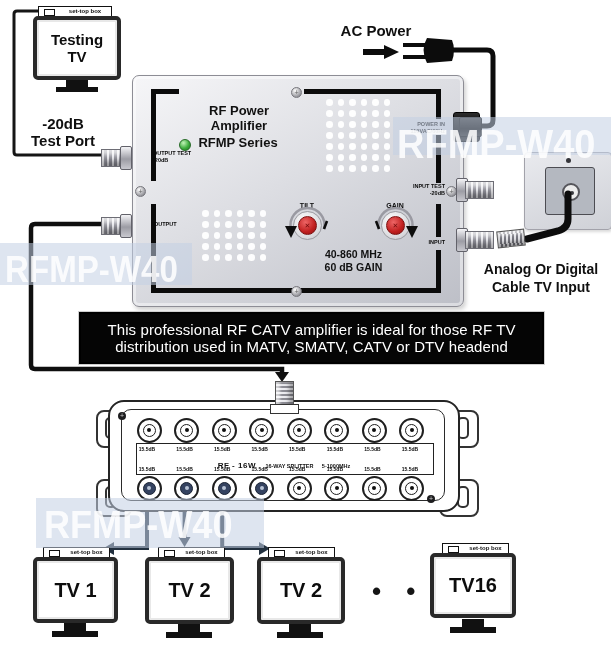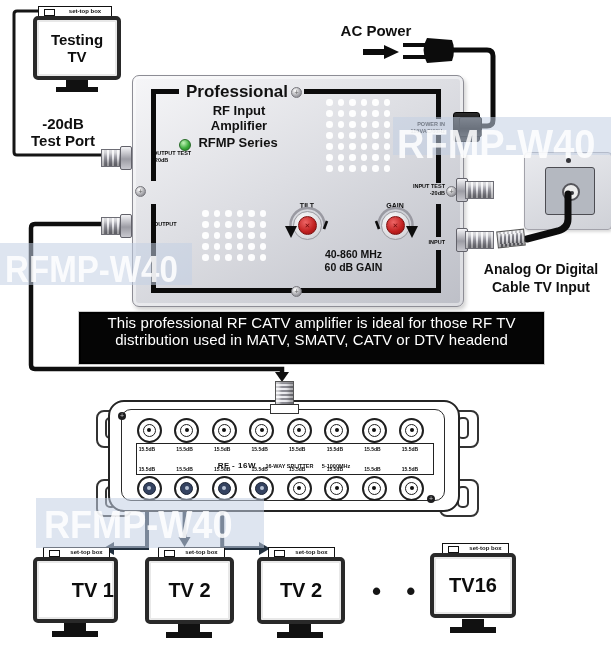--- a/index.html
+++ b/index.html
@@ -59,21 +59,21 @@
      border:1.5px solid #4c4c52;border-radius:3px;}
   #wallplate .wport{position:absolute;left:37px;top:30px;width:14px;height:14px;border-radius:50%;
      background:#ececec;border:2px solid #55555b;}
   #wallplate .wdot{position:absolute;left:44.5px;top:37.5px;width:4px;height:4px;border-radius:50%;background:#3a3a3f;}
   .coax-plug{position:absolute;left:497px;top:230px;width:26px;height:15px;border:1px solid #555;
      background:repeating-linear-gradient(90deg,#e6e6ea 0 2px,#77777f 2px 4px);
      box-shadow:inset 0 4px 3px rgba(255,255,255,.6),inset 0 -4px 4px rgba(0,0,0,.35);transform:rotate(-6deg);}
 
   
   #banner{left:79px;top:312px;width:461px;height:48px;background:#050505;border:2px solid #000;
-     box-shadow:0 0 0 1px #cfcfcf;display:flex;flex-direction:column;justify-content:flex-start;}
+     box-shadow:0 0 0 1px #cfcfcf;display:flex;flex-direction:column;justify-content:center;}
   #banner div{color:#fff;font-size:15px;line-height:17px;text-align:center;font-weight:400;letter-spacing:.1px;}
 
   
   #splitter{left:94px;top:378px;width:384px;height:142px;}
   .ear{position:absolute;background:#fff;border:2px solid #333;border-radius:8px;}
   .ear .slot{position:absolute;width:8px;height:18px;border:2px solid #333;border-radius:5px;background:#fff;}
   #sp-body{position:absolute;left:14px;top:22px;width:348px;height:108px;background:#fff;
      border:2.5px solid #242424;border-radius:16px;}
   #sp-inner{position:absolute;left:27px;top:31px;width:322px;height:90px;background:#fff;
      border:1.5px solid #2a2a2a;border-radius:10px;}
@@ -168,22 +168,21 @@
     <div class="bline" style="left:303px;top:59px;width:5px;height:48px;"></div>
     <div class="bline" style="left:303px;top:128px;width:5px;height:33px;"></div>
     <div class="bline" style="left:303px;top:174px;width:5px;height:43px;"></div>
     <div class="bline" style="left:18px;top:212px;width:290px;height:5px;"></div>
 
     <div class="screw" style="left:158px;top:11px;">+</div>
     <div class="screw" style="left:2px;top:110px;">+</div>
     <div class="screw" style="left:313px;top:110px;">+</div>
     <div class="screw" style="left:158px;top:210px;">+</div>
 
-    <div class="abs amp-title" style="left:53px;top:6px;width:100px;font-size:17px;">Professional</div>
-    <div class="abs amp-title" style="left:50px;top:27px;width:112px;font-size:13px;font-weight:600;">RF Input Amplifier</div>
+    <div class="abs amp-title" style="left:50px;top:27px;width:112px;font-size:13px;font-weight:600;">RF Power Amplifier</div>
     <div class="abs amp-title" style="left:62px;top:48px;width:86px;font-size:13px;font-weight:600;margin-top:11px;">RFMP Series</div>
 
     <div class="led" style="left:46px;top:63px;"></div>
 
     <div class="tinylbl" style="left:20px;top:74px;">
       <div>OUTPUT TEST</div>
         <div>-20dB</div>
     </div>
     <div class="tinylbl" style="left:21px;top:145px;">OUTPUT</div>
     <div class="tinylbl" style="left:266px;top:45px;width:46px;text-align:right;">
@@ -460,21 +459,21 @@
         </div>
       </div>
       <div class="loss" style="left: 296.997px; top: 88px;">15.5dB</div>
     </div>
 
   <div class="abs" style="left:33px;top:547px;width:90px;height:95px;">
     <div class="stb" style="left:10px;top:0;width:65px;height:11px;">
       <span class="lamp"></span>
       <span class="stb-label">set-top box</span>
     </div>
-    <div class="tvbox" style="left:0;top:10px;width:77px;height:58px;justify-content:flex-end;">
+    <div class="tvbox" style="left:0;top:10px;width:77px;height:58px;">
       <span class="tvlabel" style="font-size:20px;">TV 1</span>
     </div>
     <div class="stand-neck" style="left:31px;top:76px;width:22px;height:8px;"></div>
     <div class="stand-base" style="left:19px;top:84px;width:46px;height:6px;"></div>
   </div>
   <div class="abs" style="left:145px;top:547px;width:92px;height:95px;">
     <div class="stb" style="left:13px;top:0;width:65px;height:11px;">
       <span class="lamp"></span>
       <span class="stb-label">set-top box</span>
     </div>

